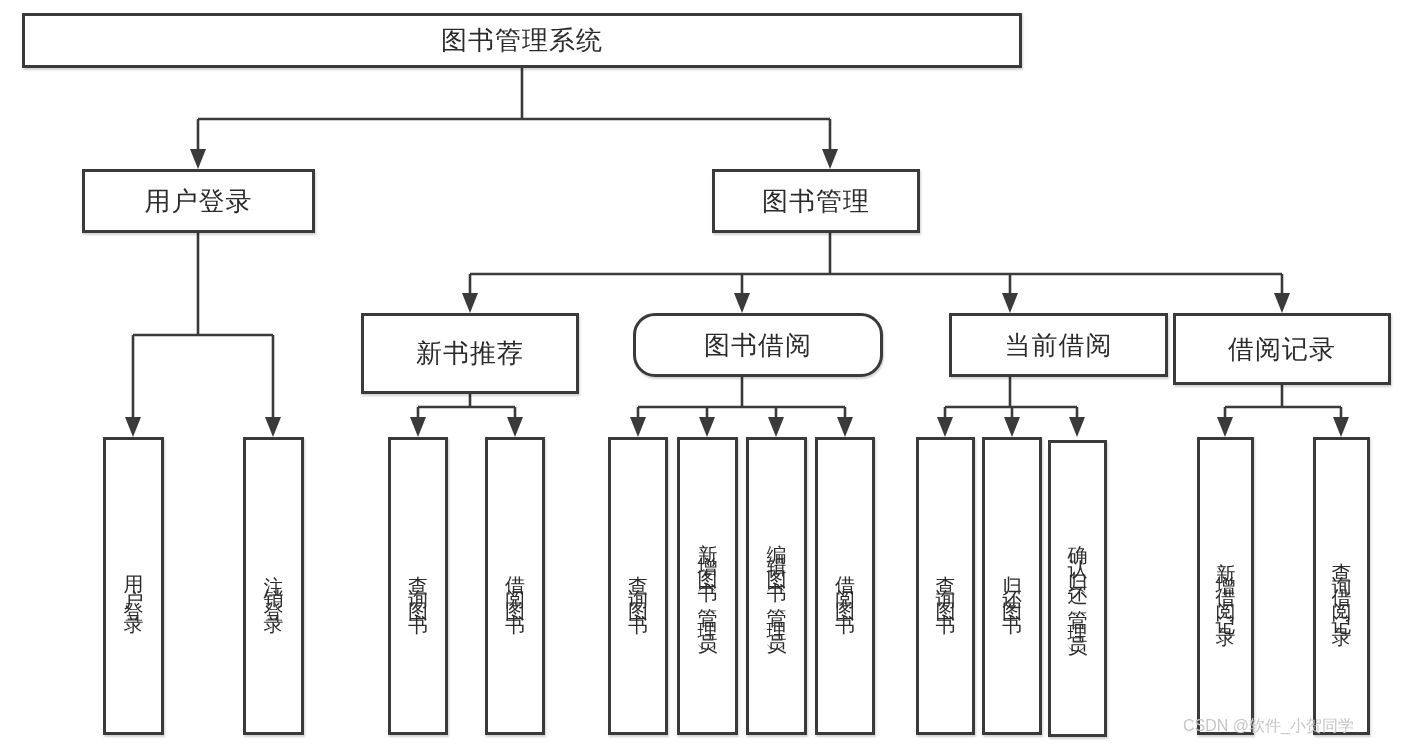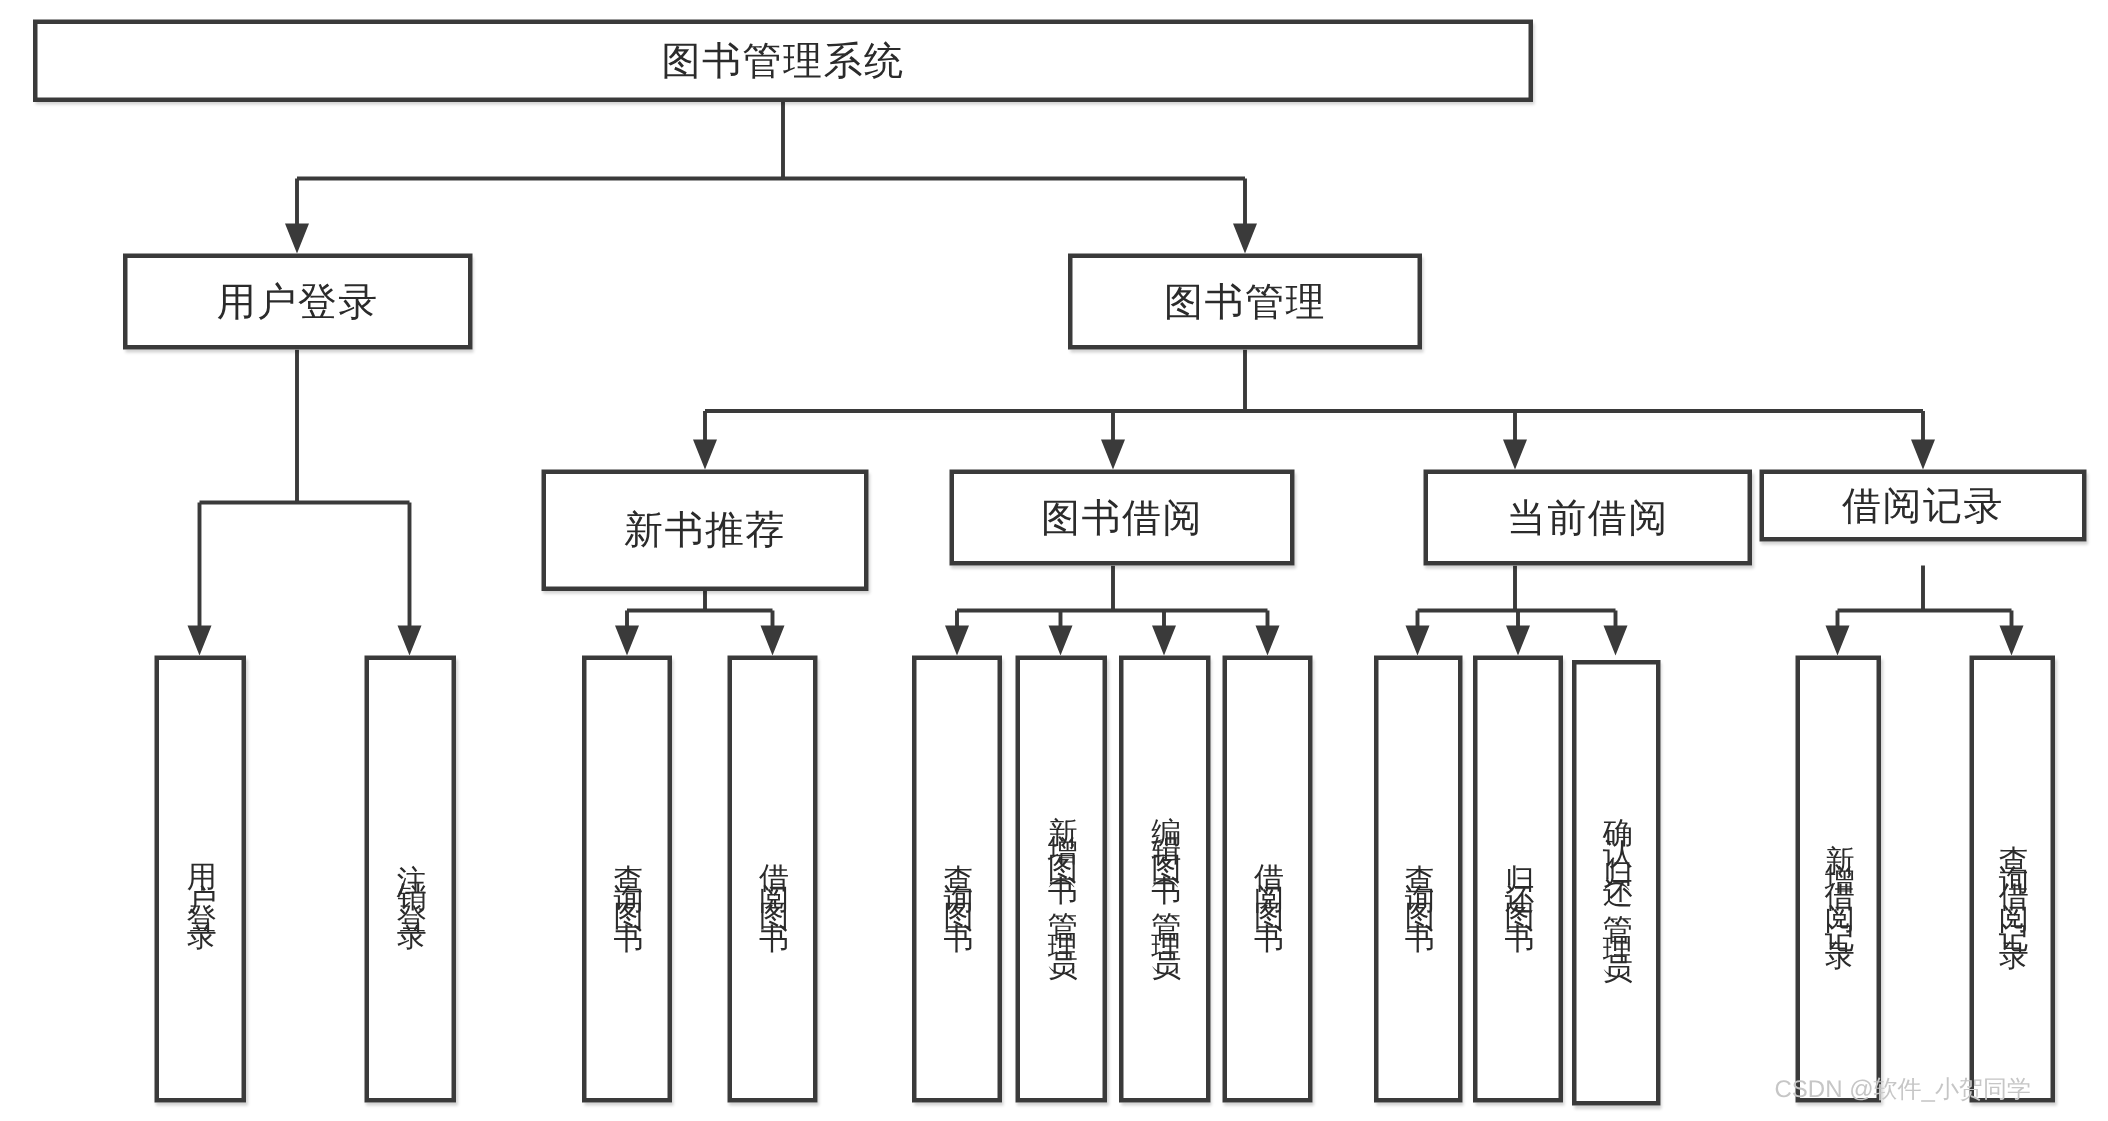--- a/index.html
+++ b/index.html
@@ -93,34 +93,34 @@
       M1217 417 h16 l-8 20 z M1333 417 h16 l-8 20 z"></path>
   </svg>
 
   <div class="box h-box" style="left:22px;top:13px;width:1000px;height:55px;">
     <span>图书管理系统</span>
   </div>
 
   <div class="box h-box" style="left:82px;top:169px;width:233px;height:64px;">
     <span>用户登录</span>
   </div>
-  <div class="box h-box" style="left:712px;top:169px;width:236px;height:64px;">
+  <div class="box h-box" style="left:712px;top:169px;width:208px;height:64px;">
     <span>图书管理</span>
   </div>
 
   <div class="box h-box" style="left:361px;top:313px;width:218px;height:81px;">
     <span>新书推荐</span>
   </div>
-  <div class="box h-box" style="left:633px;top:313px;width:230px;height:64px;">
+  <div class="box h-box" style="left:633px;top:313px;width:250px;height:64px;border-radius:22px;">
     <span>图书借阅</span>
   </div>
   <div class="box h-box" style="left:949px;top:313px;width:219px;height:64px;">
     <span>当前借阅</span>
   </div>
-  <div class="box h-box" style="left:1173px;top:313px;width:218px;height:48px;">
+  <div class="box h-box" style="left:1173px;top:313px;width:218px;height:72px;">
     <span>借阅记录</span>
   </div>
 
   <div class="box v-box" style="left:103px;top:437px;width:61px;height:298px;">
     <span>用户登录</span>
   </div>
   <div class="box v-box" style="left:243px;top:437px;width:61px;height:298px;">
     <span>注销登录</span>
   </div>
 

